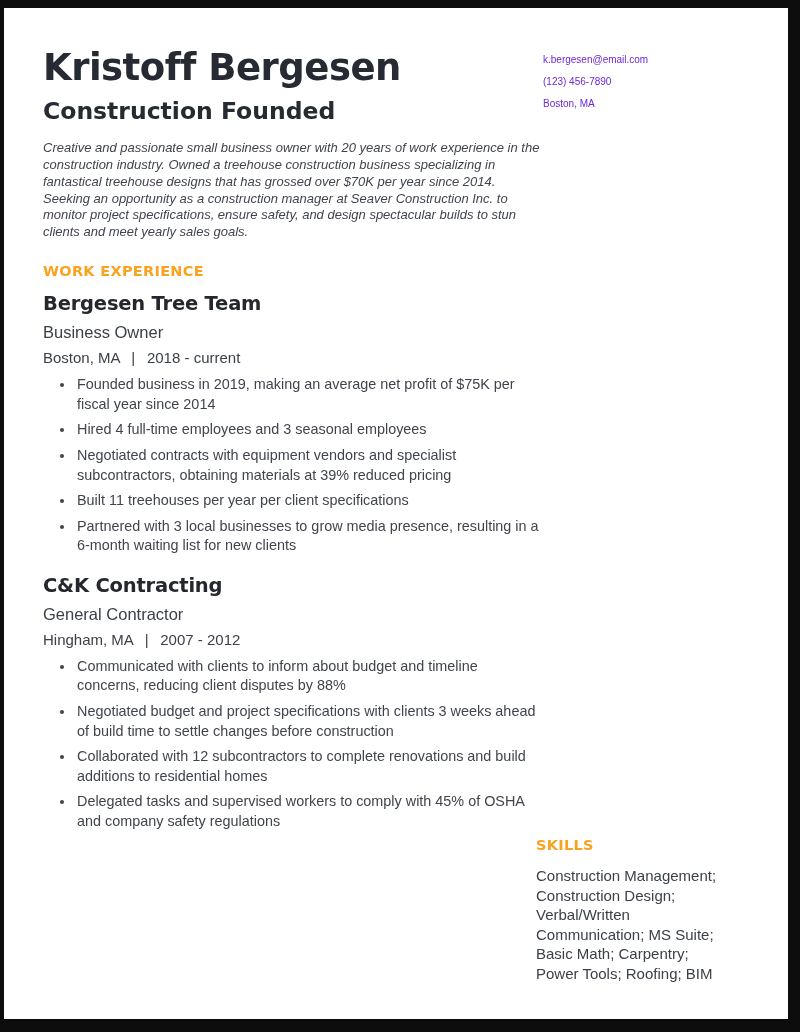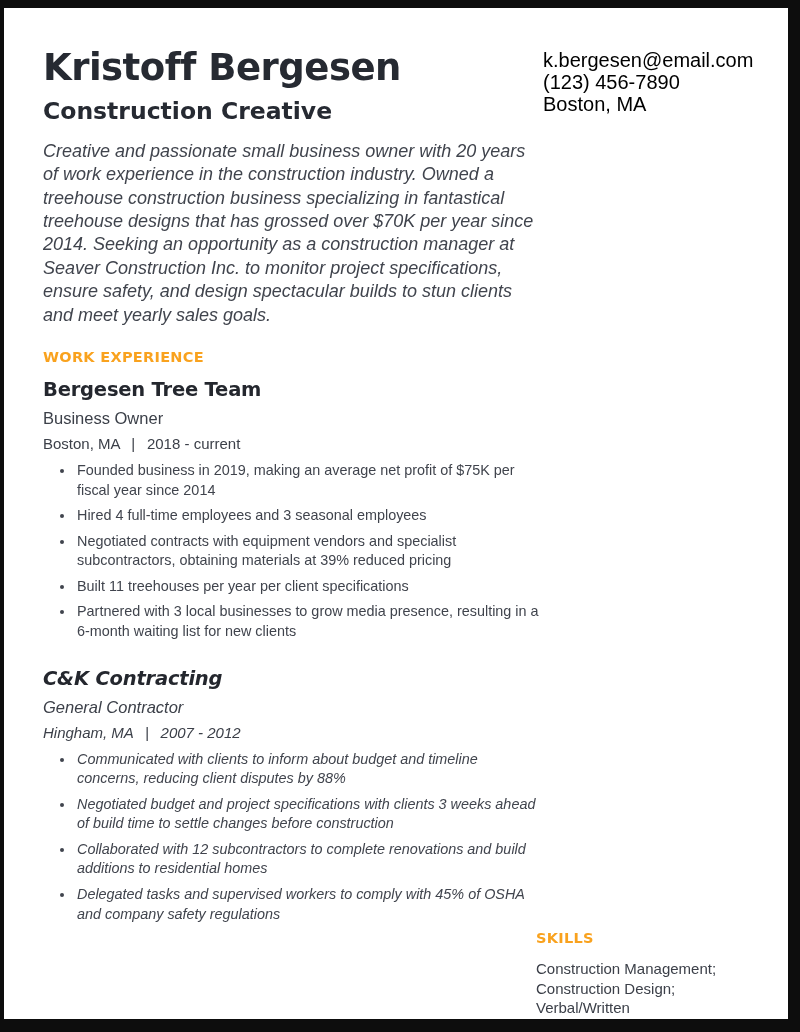--- a/index.html
+++ b/index.html
@@ -37,49 +37,49 @@
     margin:7px 0 0;
     font-family:"DejaVu Sans", sans-serif;
     font-weight:bold;
     font-size:23.5px;
     line-height:1.2;
     color:var(--heading);
   }
   .summary {
     margin:15px 0 0;
     font-style:italic;
-    font-size:18px;
+    font-size:13px;
     line-height:1.3;
     color:var(--body);
     width:500px;
   }
   .contact {
     margin-left:auto;
     width:192px; flex:0 0 192px;
     padding-top:3px;
-    font-size:20px;
+    font-size:10px;
     line-height:22px;
-    color:#000000;
+    color:#6d28d9;
   }
 
   
   .columns { display:flex; margin-top:22px;flex-direction:column; }
   .col-left { width:500px; flex:0 0 500px; }
   .col-right { margin-left:auto; width:192px; flex:0 0 192px; }
 
   .section-heading {
     margin:0 0 13px;
     font-family:"DejaVu Sans", sans-serif;
     font-weight:bold;
     font-size:14.5px;
     letter-spacing:0.02em;
     color:var(--accent);
   }
 
-  .job + .job { margin-top:25px;font-style:italic; }
+  .job + .job { margin-top:18px; }
   .company {
     margin:0 0 8px;
     font-family:"DejaVu Sans", sans-serif;
     font-weight:bold;
     font-size:19.5px;
     letter-spacing:-0.2px;
     color:#24272E;
   }
   .role  { margin:0 0 7px; font-size:16.5px; color:#3C4049; }
   .meta  { margin:0 0 9px; font-size:15px;   color:#3C4049; }
@@ -109,21 +109,21 @@
   .edu-location { margin:0;       font-size:15px;   color:#3C4049; }
 </style>
 </head>
 <body>
 
 <div class="sheet">
 
   <div class="header">
     <div class="header-left">
       <h1 class="person-name">Kristoff Bergesen</h1>
-      <h2 class="person-title">Construction Creative</h2>
+      <h2 class="person-title">Construction Founded</h2>
       <p class="summary">Creative and passionate small business owner with 20 years of work experience in the construction industry. Owned a treehouse construction business specializing in fantastical treehouse designs that has grossed over $70K per year since 2014. Seeking an opportunity as a construction manager at Seaver Construction Inc. to monitor project specifications, ensure safety, and design spectacular builds to stun clients and meet yearly sales goals.</p>
     </div>
     <div class="contact">
       <div>k.bergesen@email.com</div>
       <div>(123) 456-7890</div>
       <div>Boston, MA</div>
     </div>
   </div>
 
   <div class="columns">

